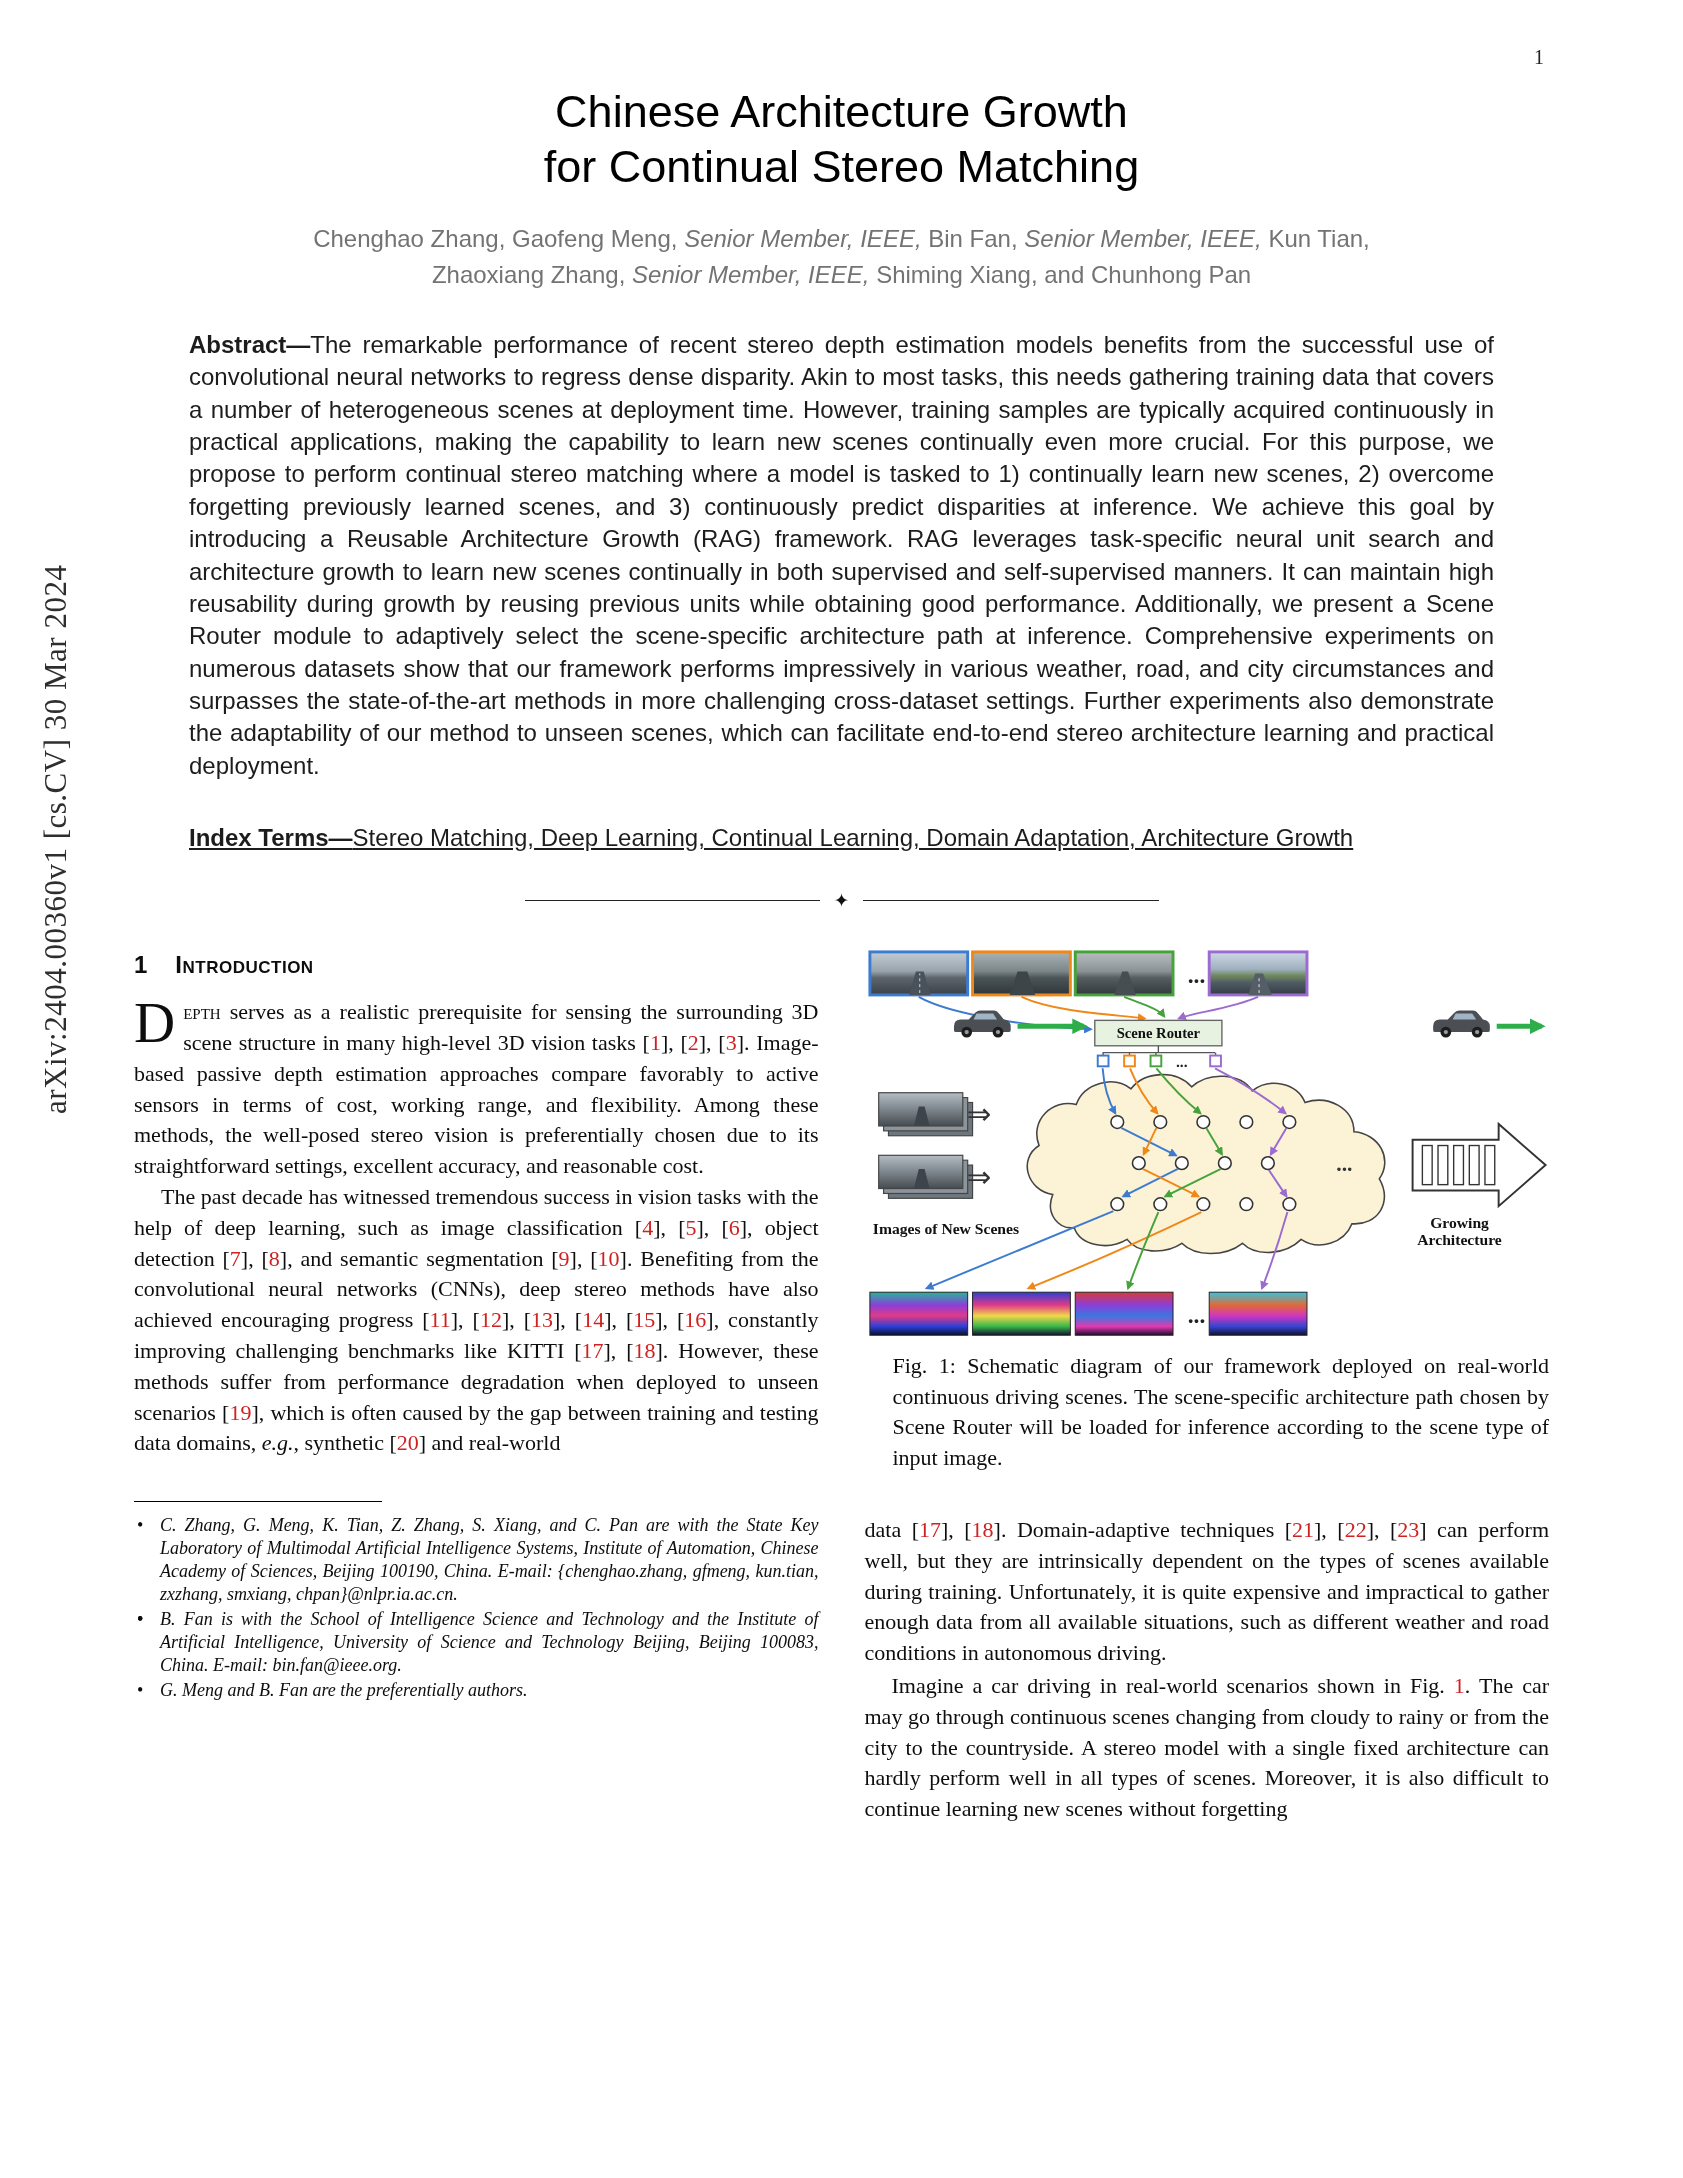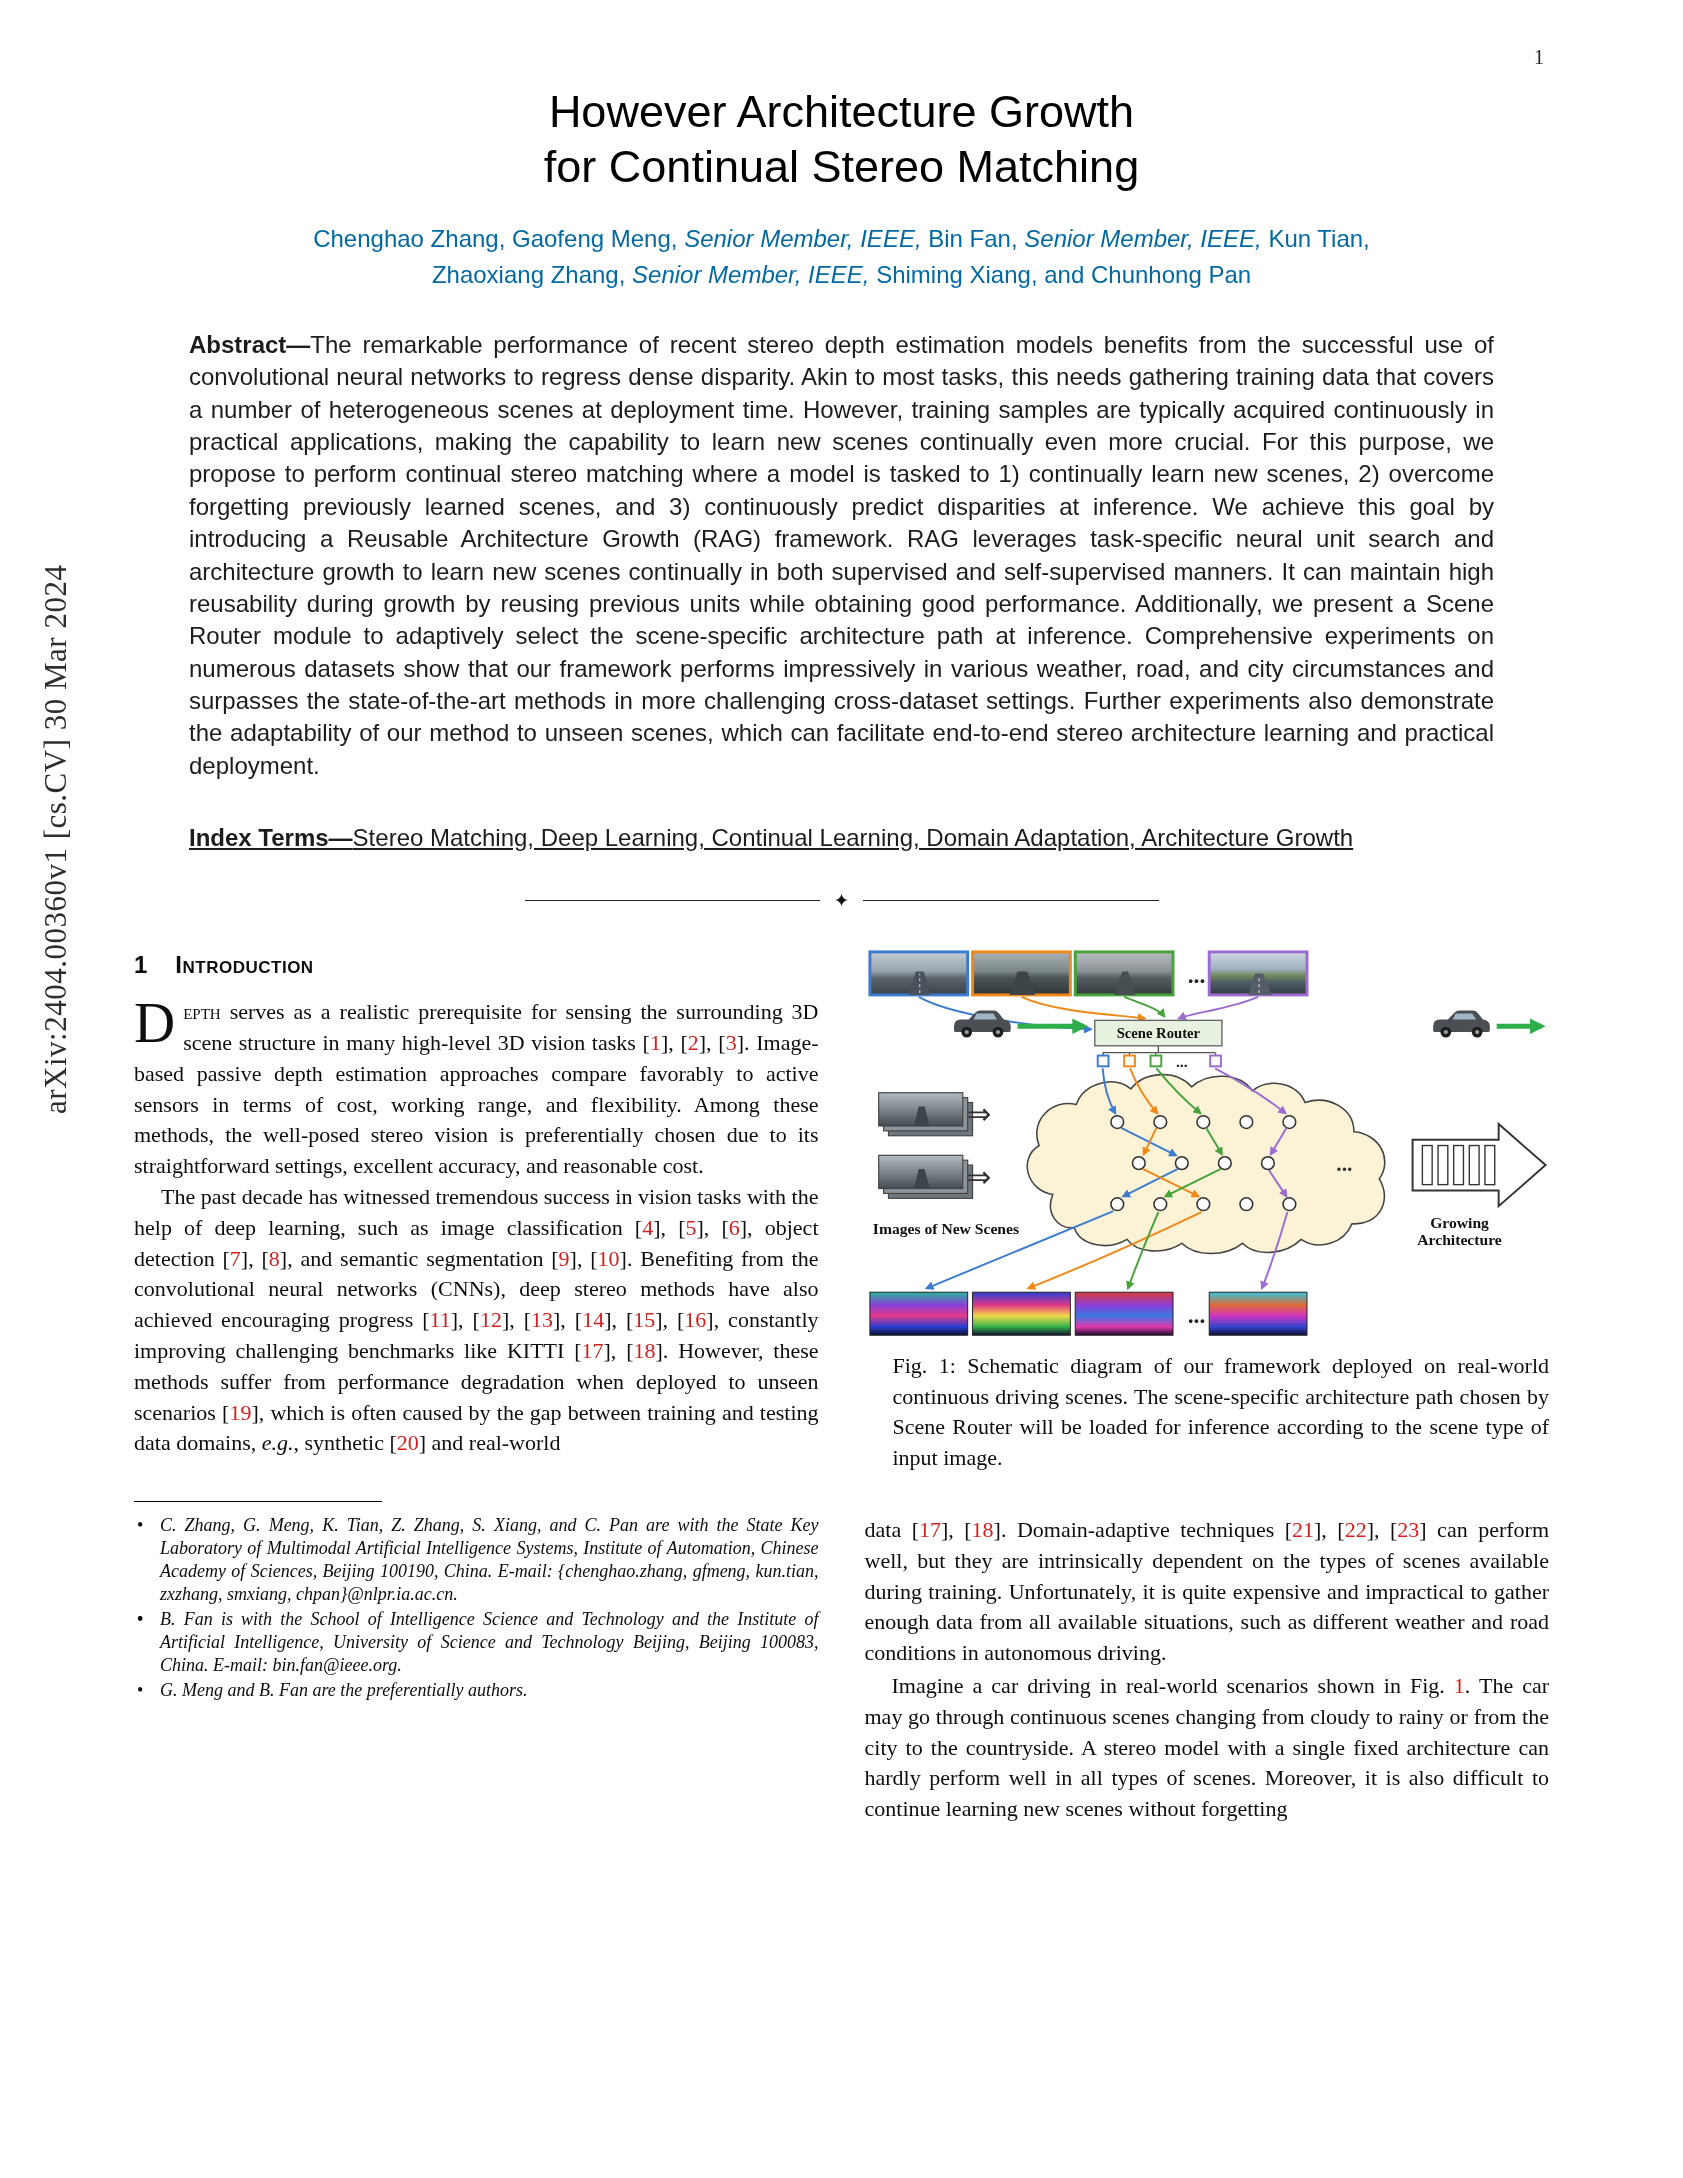--- a/index.html
+++ b/index.html
@@ -7,21 +7,21 @@
         font-family:"Liberation Serif",serif;color:#0d0d0d;}
   .page-number{position:absolute;top:46px;right:139px;font-size:20px;color:#222;}
   .arxiv-strip{position:absolute;left:38px;top:391px;height:723px;
       writing-mode:vertical-rl;transform:rotate(180deg);
       font-family:"Liberation Serif",serif;font-size:31px;color:#2e2e2e;
       white-space:nowrap;letter-spacing:0.5px;}
   .content{margin:0 134px;}
   .title{margin-top:85px;text-align:center;font-family:"Liberation Sans",sans-serif;
       font-weight:400;font-size:45px;line-height:1.22;color:#000;}
   .authors{margin-top:26px;text-align:center;font-family:"Liberation Sans",sans-serif;
-      font-size:24px;line-height:1.5;color:#0369a1;}
+      font-size:24px;line-height:1.5;color:#737373;}
   .abstract-block{margin:36px 55px 0 55px;font-family:"Liberation Sans",sans-serif;
       font-size:24px;line-height:1.35;text-align:justify;color:#1c1c1c;}
   .abstract-block .b{font-weight:bold;}
   .index-terms{margin-top:40px;text-decoration:underline;}
   .separator{margin:34px auto 0 auto;width:634px;display:flex;align-items:center;}
   .separator .line{flex:1;border-top:1.5px solid #222;}
   .separator .diamond{margin:0 14px;font-size:19px;color:#111;}
   .columns{margin-top:36px;display:grid;grid-template-columns:1fr 1fr;column-gap:46px;
       font-size:22px;line-height:1.40;text-align:justify;}
   .sec-heading{font-family:"Liberation Sans",sans-serif;font-weight:bold;font-size:24px;
@@ -50,21 +50,21 @@
 
 <div class="page">
 
   <div class="page-number">1</div>
 
   <div class="arxiv-strip">arXiv:2404.00360v1  [cs.CV]  30 Mar 2024</div>
 
   <div class="content">
 
     <div class="title">
-      <div>However Architecture Growth</div>
+      <div>Chinese Architecture Growth</div>
       <div>for Continual Stereo Matching</div>
     </div>
 
     <div class="authors">
       <div>Chenghao Zhang, Gaofeng Meng, <span class="it">Senior Member, IEEE,</span> Bin Fan, <span class="it">Senior Member, IEEE,</span> Kun Tian,</div>
       <div>Zhaoxiang Zhang, <span class="it">Senior Member, IEEE,</span> Shiming Xiang, and Chunhong Pan</div>
     </div>
 
     <div class="abstract-block">
       <span class="b">Abstract—</span><span>The remarkable performance of recent stereo depth estimation models benefits from the successful use of convolutional neural networks to regress dense disparity. Akin to most tasks, this needs gathering training data that covers a number of heterogeneous scenes at deployment time. However, training samples are typically acquired continuously in practical applications, making the capability to learn new scenes continually even more crucial. For this purpose, we propose to perform continual stereo matching where a model is tasked to 1) continually learn new scenes, 2) overcome forgetting previously learned scenes, and 3) continuously predict disparities at inference. We achieve this goal by introducing a Reusable Architecture Growth (RAG) framework. RAG leverages task-specific neural unit search and architecture growth to learn new scenes continually in both supervised and self-supervised manners. It can maintain high reusability during growth by reusing previous units while obtaining good performance. Additionally, we present a Scene Router module to adaptively select the scene-specific architecture path at inference. Comprehensive experiments on numerous datasets show that our framework performs impressively in various weather, road, and city circumstances and surpasses the state-of-the-art methods in more challenging cross-dataset settings. Further experiments also demonstrate the adaptability of our method to unseen scenes, which can facilitate end-to-end stereo architecture learning and practical deployment.</span>

